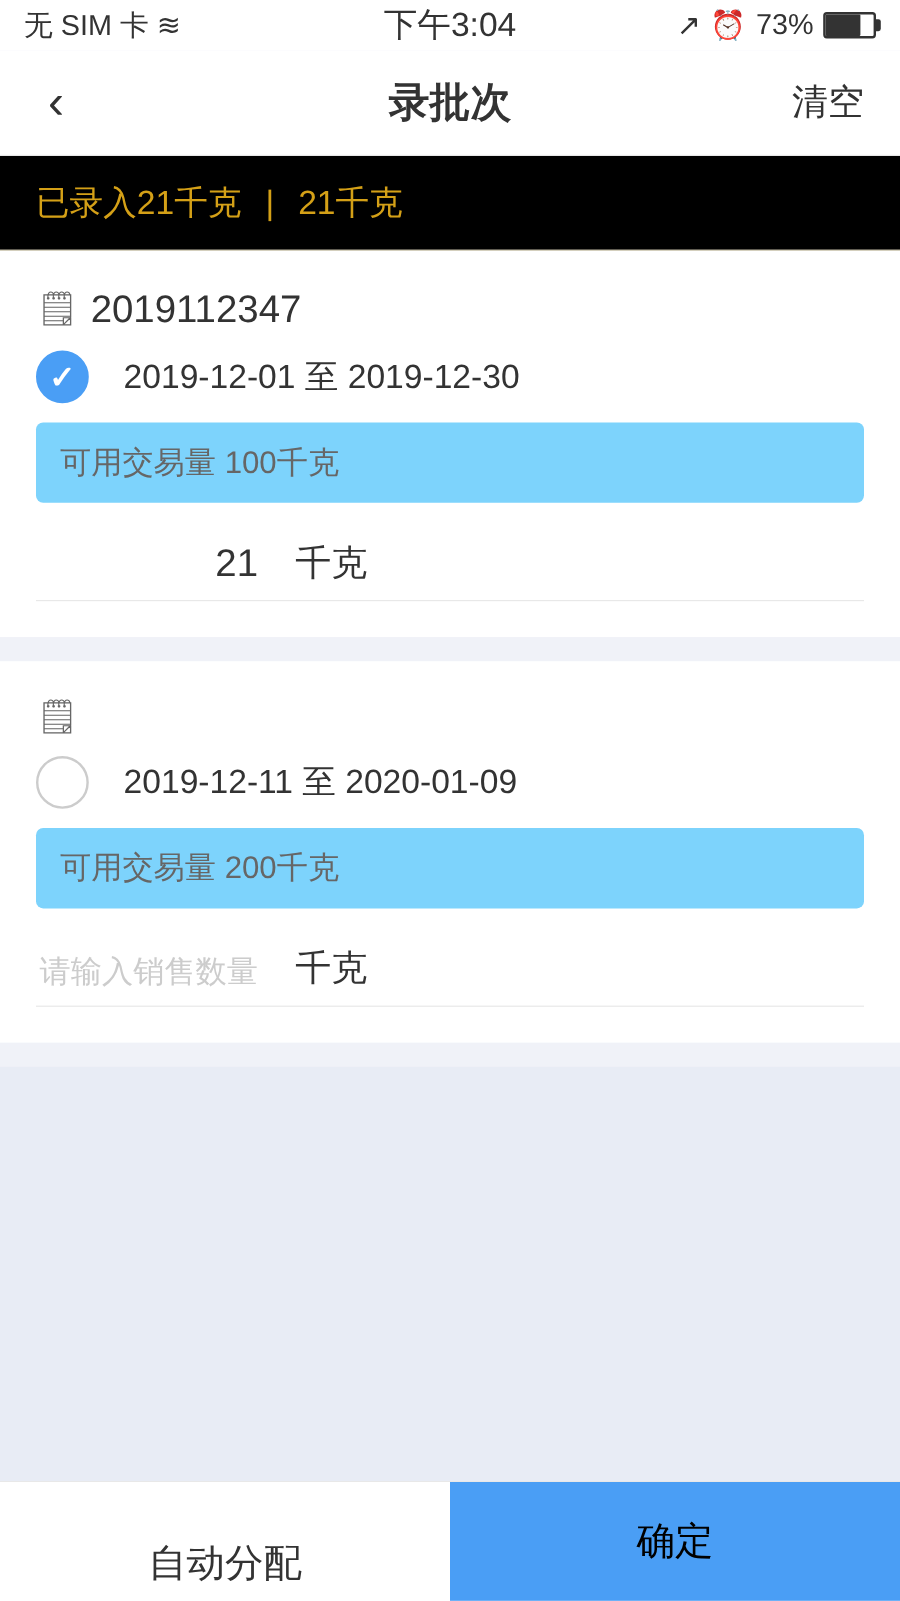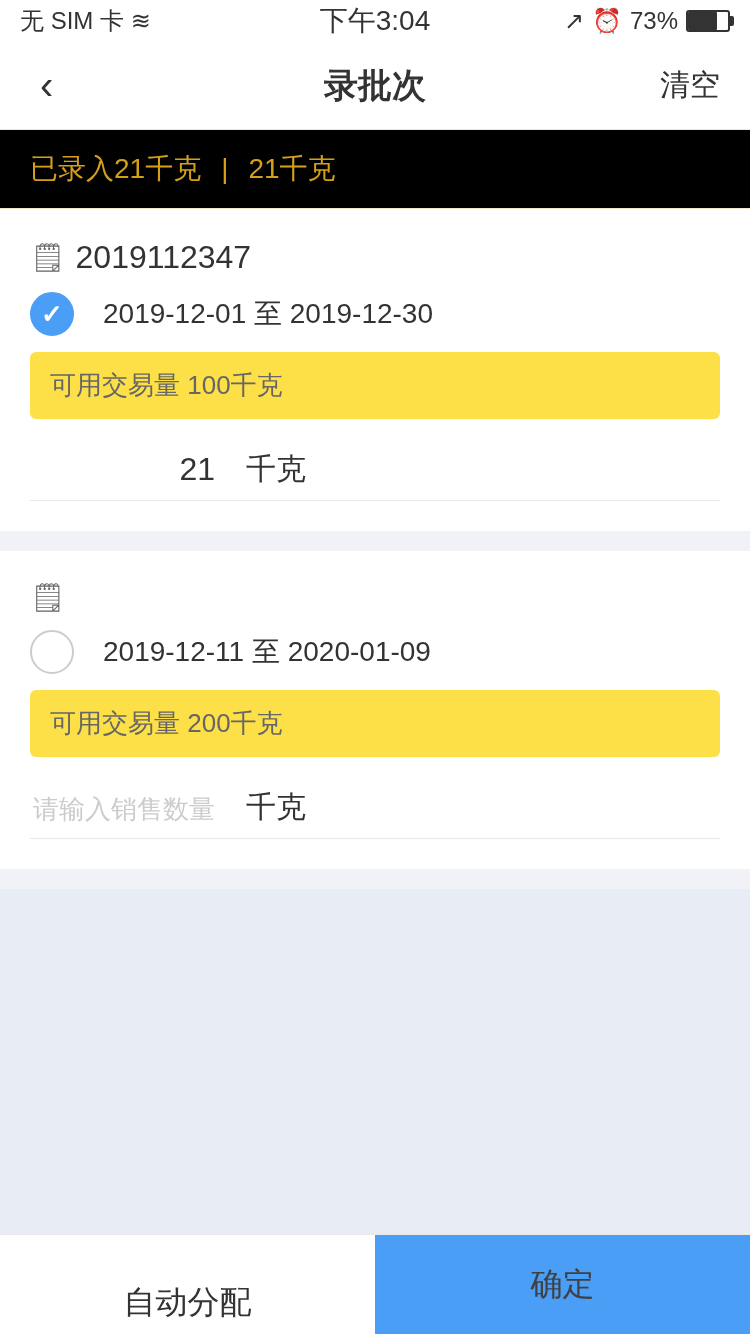--- a/index.html
+++ b/index.html
@@ -170,21 +170,21 @@
       color: #fff;
       font-size: 26px;
       font-weight: bold;
     }
     .batch-date {
       font-size: 28px;
       color: #333;
     }
 
     .batch-quantity-row {
-      background: #fde047;
+      background: #7dd3fc;
       border-radius: 6px;
       padding: 16px 20px;
       font-size: 26px;
       color: #666;
       margin-bottom: 20px;
     }
 
     .batch-input-row {
       display: flex;
       align-items: center;
@@ -247,21 +247,21 @@
       border: none;
       cursor: pointer;
       margin-top: 36px;
     }
     .btn-confirm {
       flex: 1;
       display: flex;
       align-items: center;
       justify-content: center;
       font-size: 32px;
-      color: #404040;
+      color: #000000;
       background: #4a9ef5;
       border: none;
       cursor: pointer;
     }
   </style>
 </head>
 <body>
 
 <div class="status-bar">
   <div class="status-bar-left">

